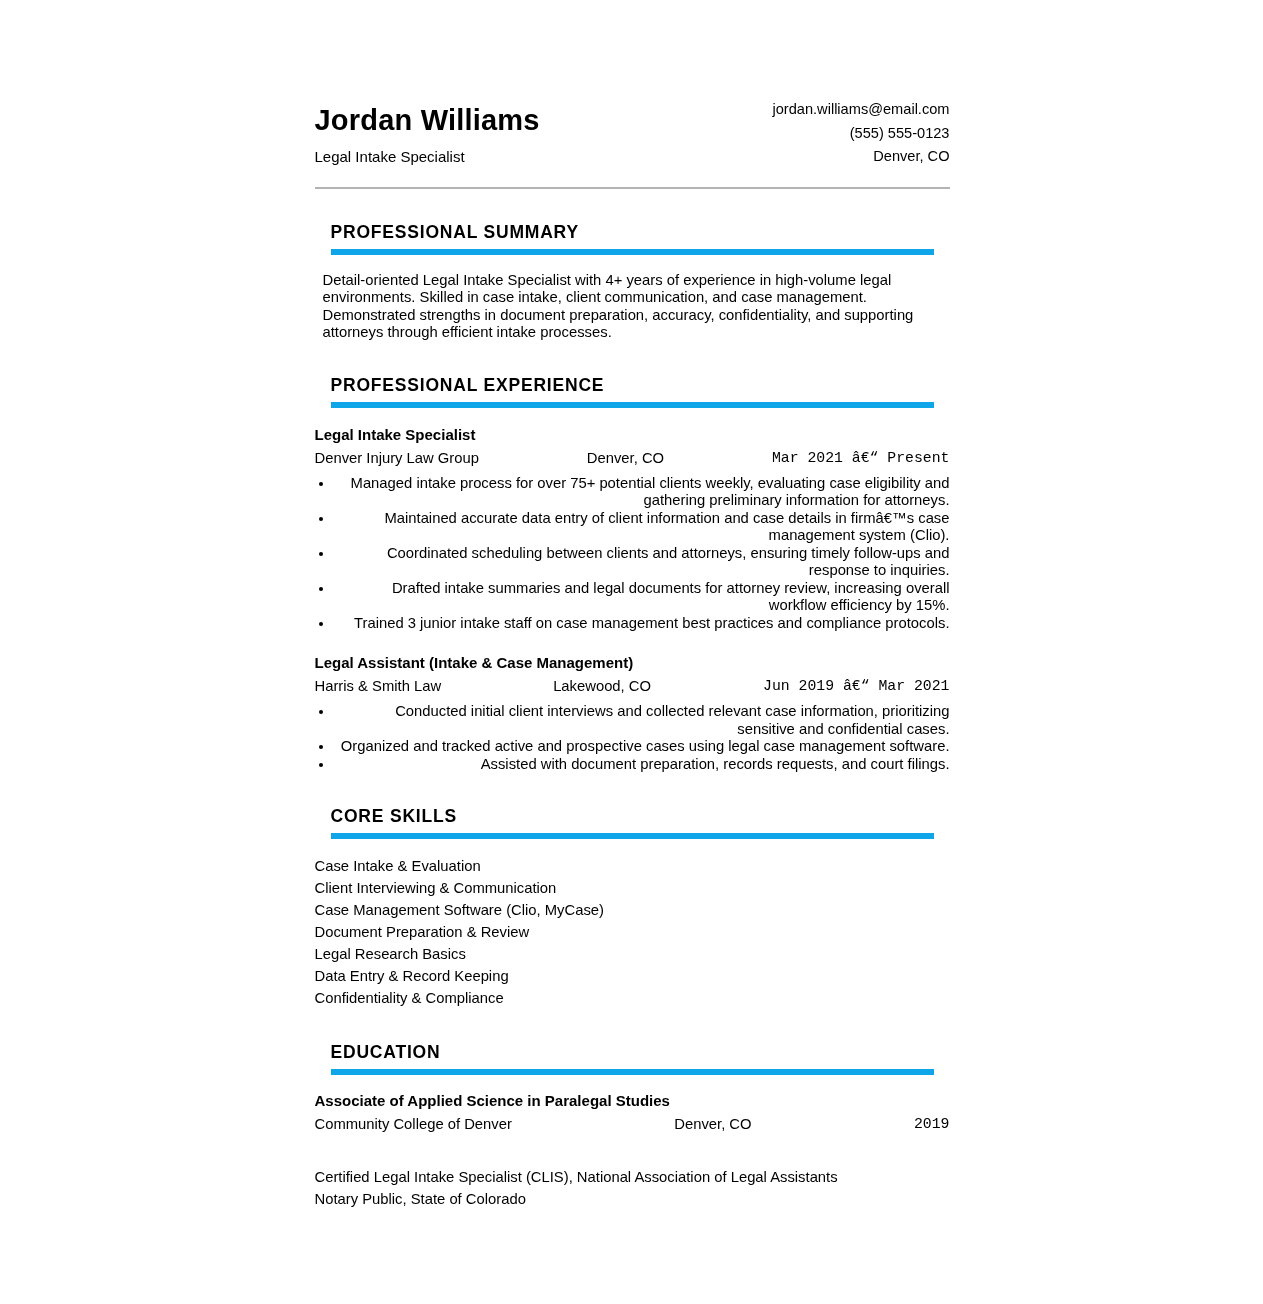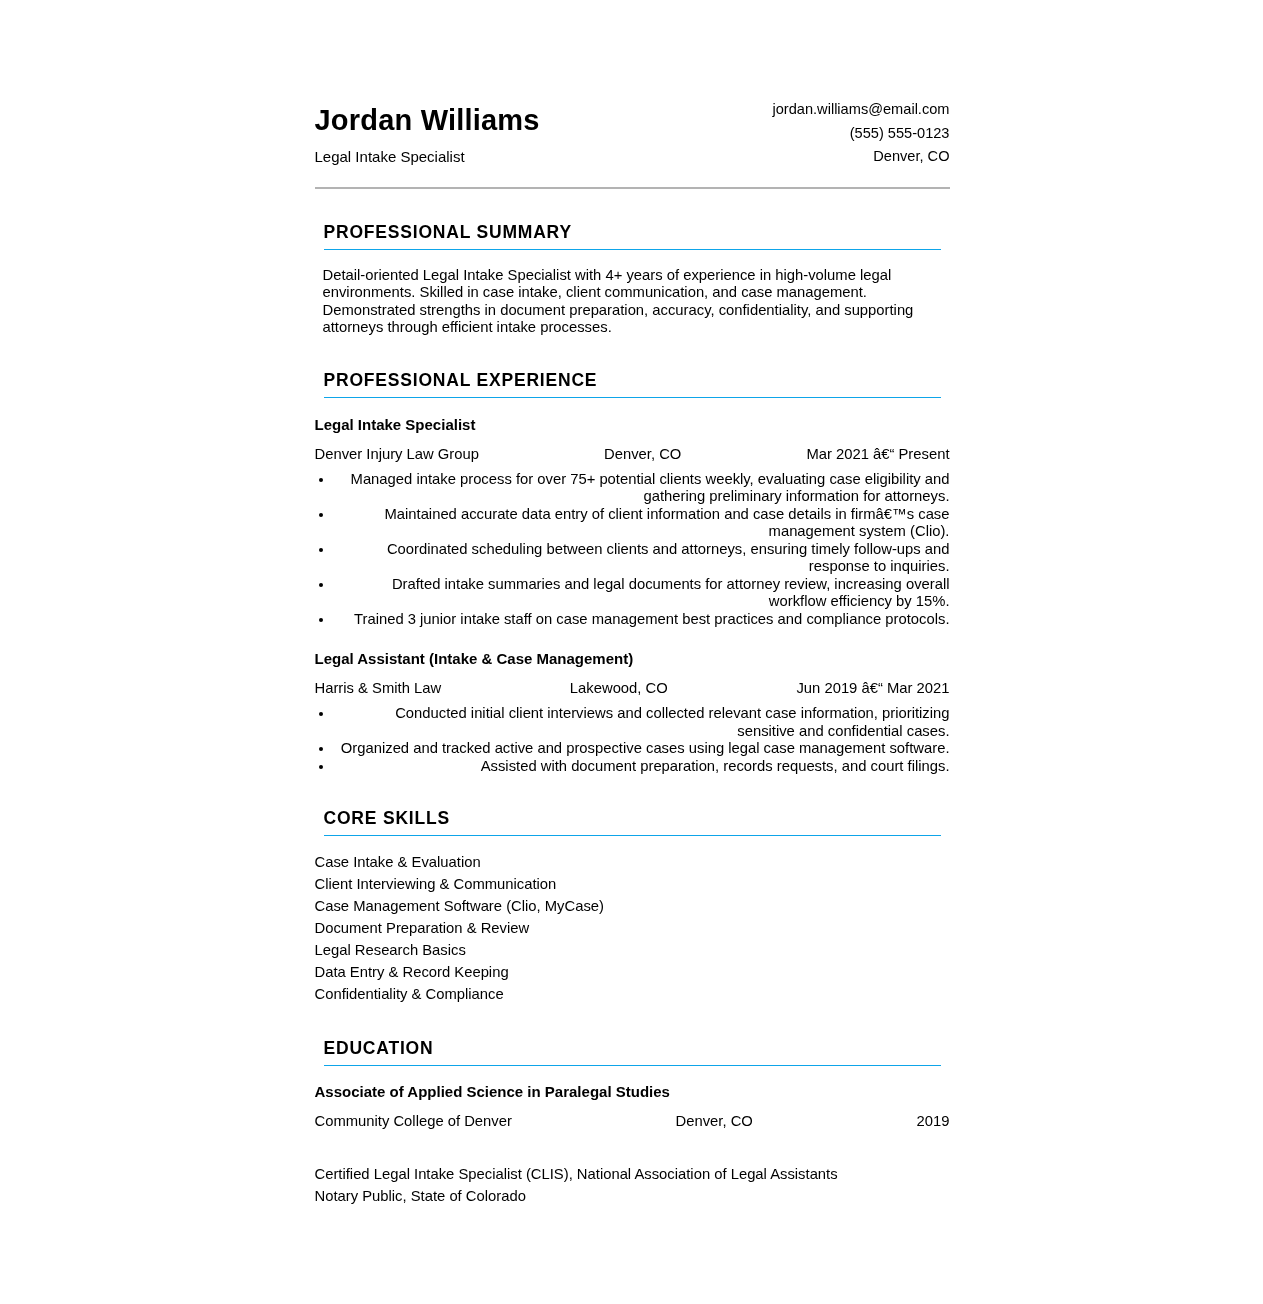--- a/index.html
+++ b/index.html
@@ -29,43 +29,43 @@
   .candidate-title { font-size: 15px; margin-top: 11px; line-height: 18px; }
   .contact { text-align: right; font-size: 14.6px; line-height: 23.5px; }
   .header-rule { border: none; border-top: 2px solid #b3b3b3; margin: 18px 0 0 0; }
 
   
   .section { margin-top: 33px; }
   .section-heading {
     font-size: 17.5px;
     font-weight: 700;
     letter-spacing: 0.8px;
-    margin: 9px;
+    margin: 16px;
     padding-bottom: 7px;
-    border-bottom: 1px solid #0ea5e9;
+    border-bottom: 6px solid #0ea5e9;
     line-height: 20px;
   }
   .body-text {
     font-size: 14.8px;
     line-height: 17.5px;
     margin: 17px 0 0 8px;
   }
 
   
   .job { margin-top: 18px; }
   .job + .job { margin-top: 22px; }
   .job-title { font-size: 15px; font-weight: 700; line-height: 18px; }
   .meta-row {
     display: flex;
     justify-content: space-between;
     font-size: 14.8px;
     line-height: 18px;
-    margin-top: 11px;
+    margin-top: 5px;
   }
-  .meta-row .meta-right { text-align: left; }
+  .meta-row .meta-right { text-align: left; font-family: Liberation Mono, monospace; }
   .bullets {
     margin: 8px 0 0 0;
     padding-left: 19px;
     text-align: right;
   }
   .bullets li {
     font-size: 14.8px;
     line-height: 17.5px;
   }
 

